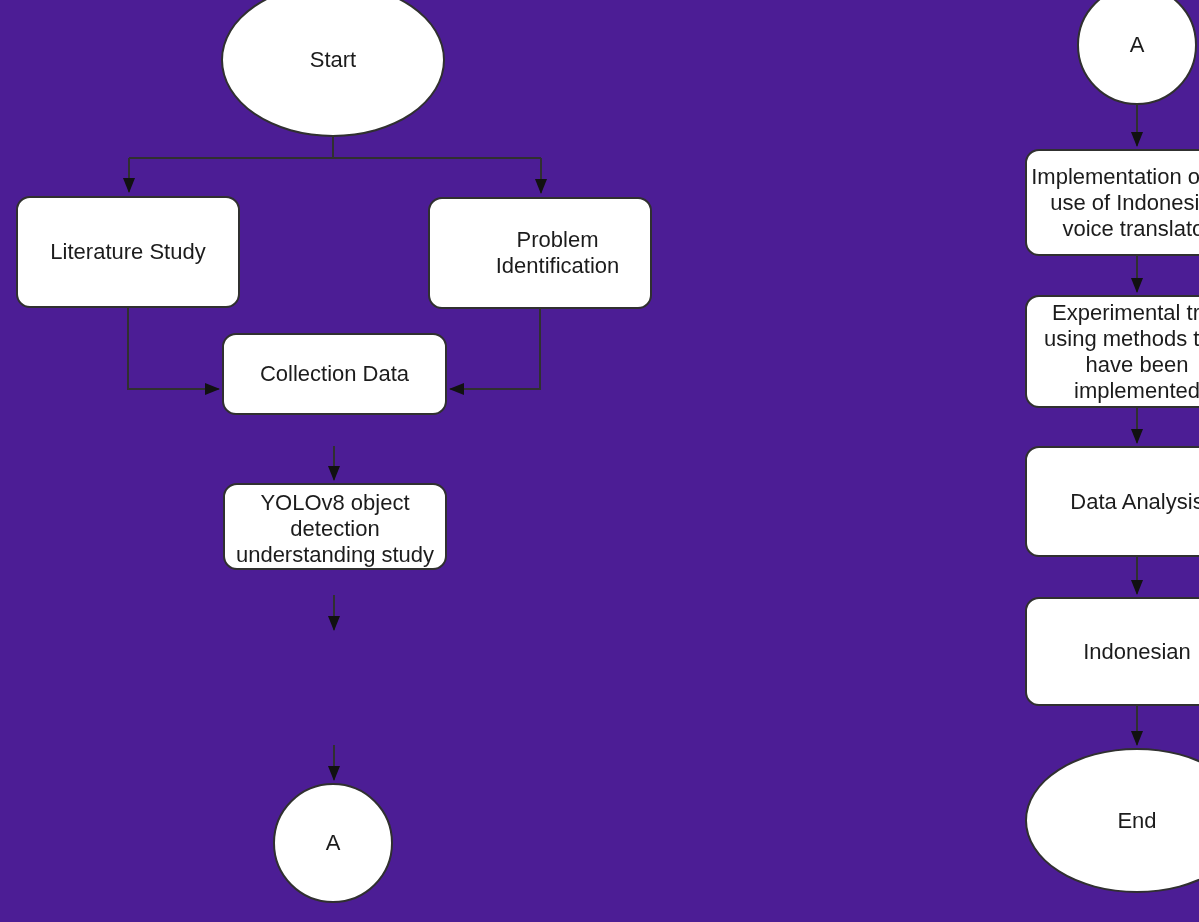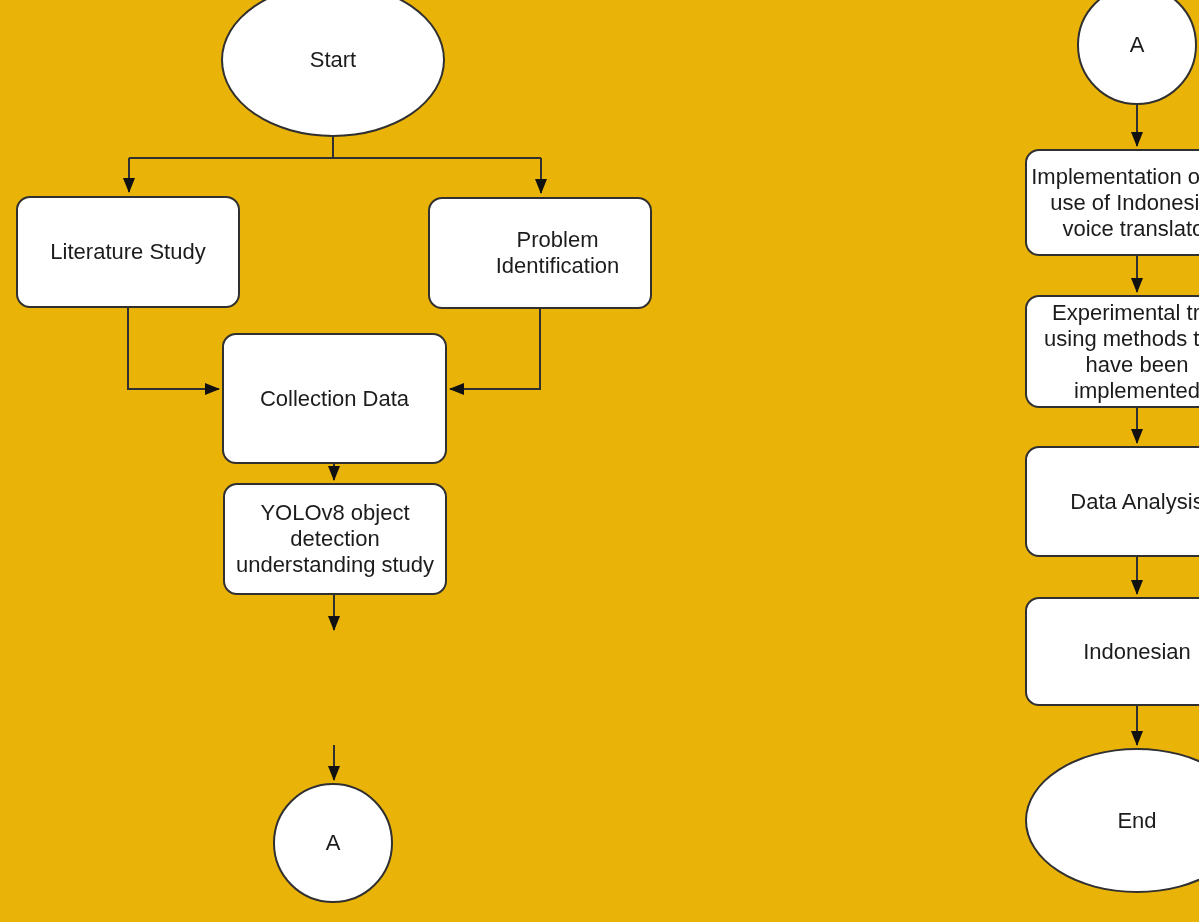--- a/index.html
+++ b/index.html
@@ -5,21 +5,21 @@
   html, body { margin: 0; padding: 0; }
   body {
     width: 1199px; height: 922px;
     overflow: hidden;
     background: #ffffff;
     font-family: "Liberation Sans", sans-serif;
   }
   .canvas {
     position: relative;
     width: 1199px; height: 922px;
-    background: #eab308;
+    background: #4c1d95;
   }
   .wires {
     position: absolute;
     left: 0; top: 0;
     width: 1199px; height: 922px;
   }
   .node {
     position: absolute;
     box-sizing: border-box;
     display: flex;
@@ -71,25 +71,25 @@
   </div>
 
   <div class="node rect" style="left:16px; top:196px; width:224px; height:112px;">
     <span class="label">Literature Study</span>
   </div>
 
   <div class="node rect" style="left:428px; top:197px; width:224px; height:112px;padding-left:35px;">
     <span class="label">Problem Identification</span>
   </div>
 
-  <div class="node rect" style="left:222px; top:333px; width:225px; height:131px;">
+  <div class="node rect" style="left:222px; top:333px; width:225px; height:82px;">
     <span class="label">Collection Data</span>
   </div>
 
-  <div class="node rect" style="left:223px; top:483px; width:224px; height:112px;">
+  <div class="node rect" style="left:223px; top:483px; width:224px; height:87px;align-items:flex-end;">
     <span class="label">YOLOv8 object
 detection
 understanding study</span>
   </div>
 
 
   <div class="node ellipse" style="left:273px; top:783px; width:120px; height:120px;">
     <span class="label">A</span>
   </div>
 

